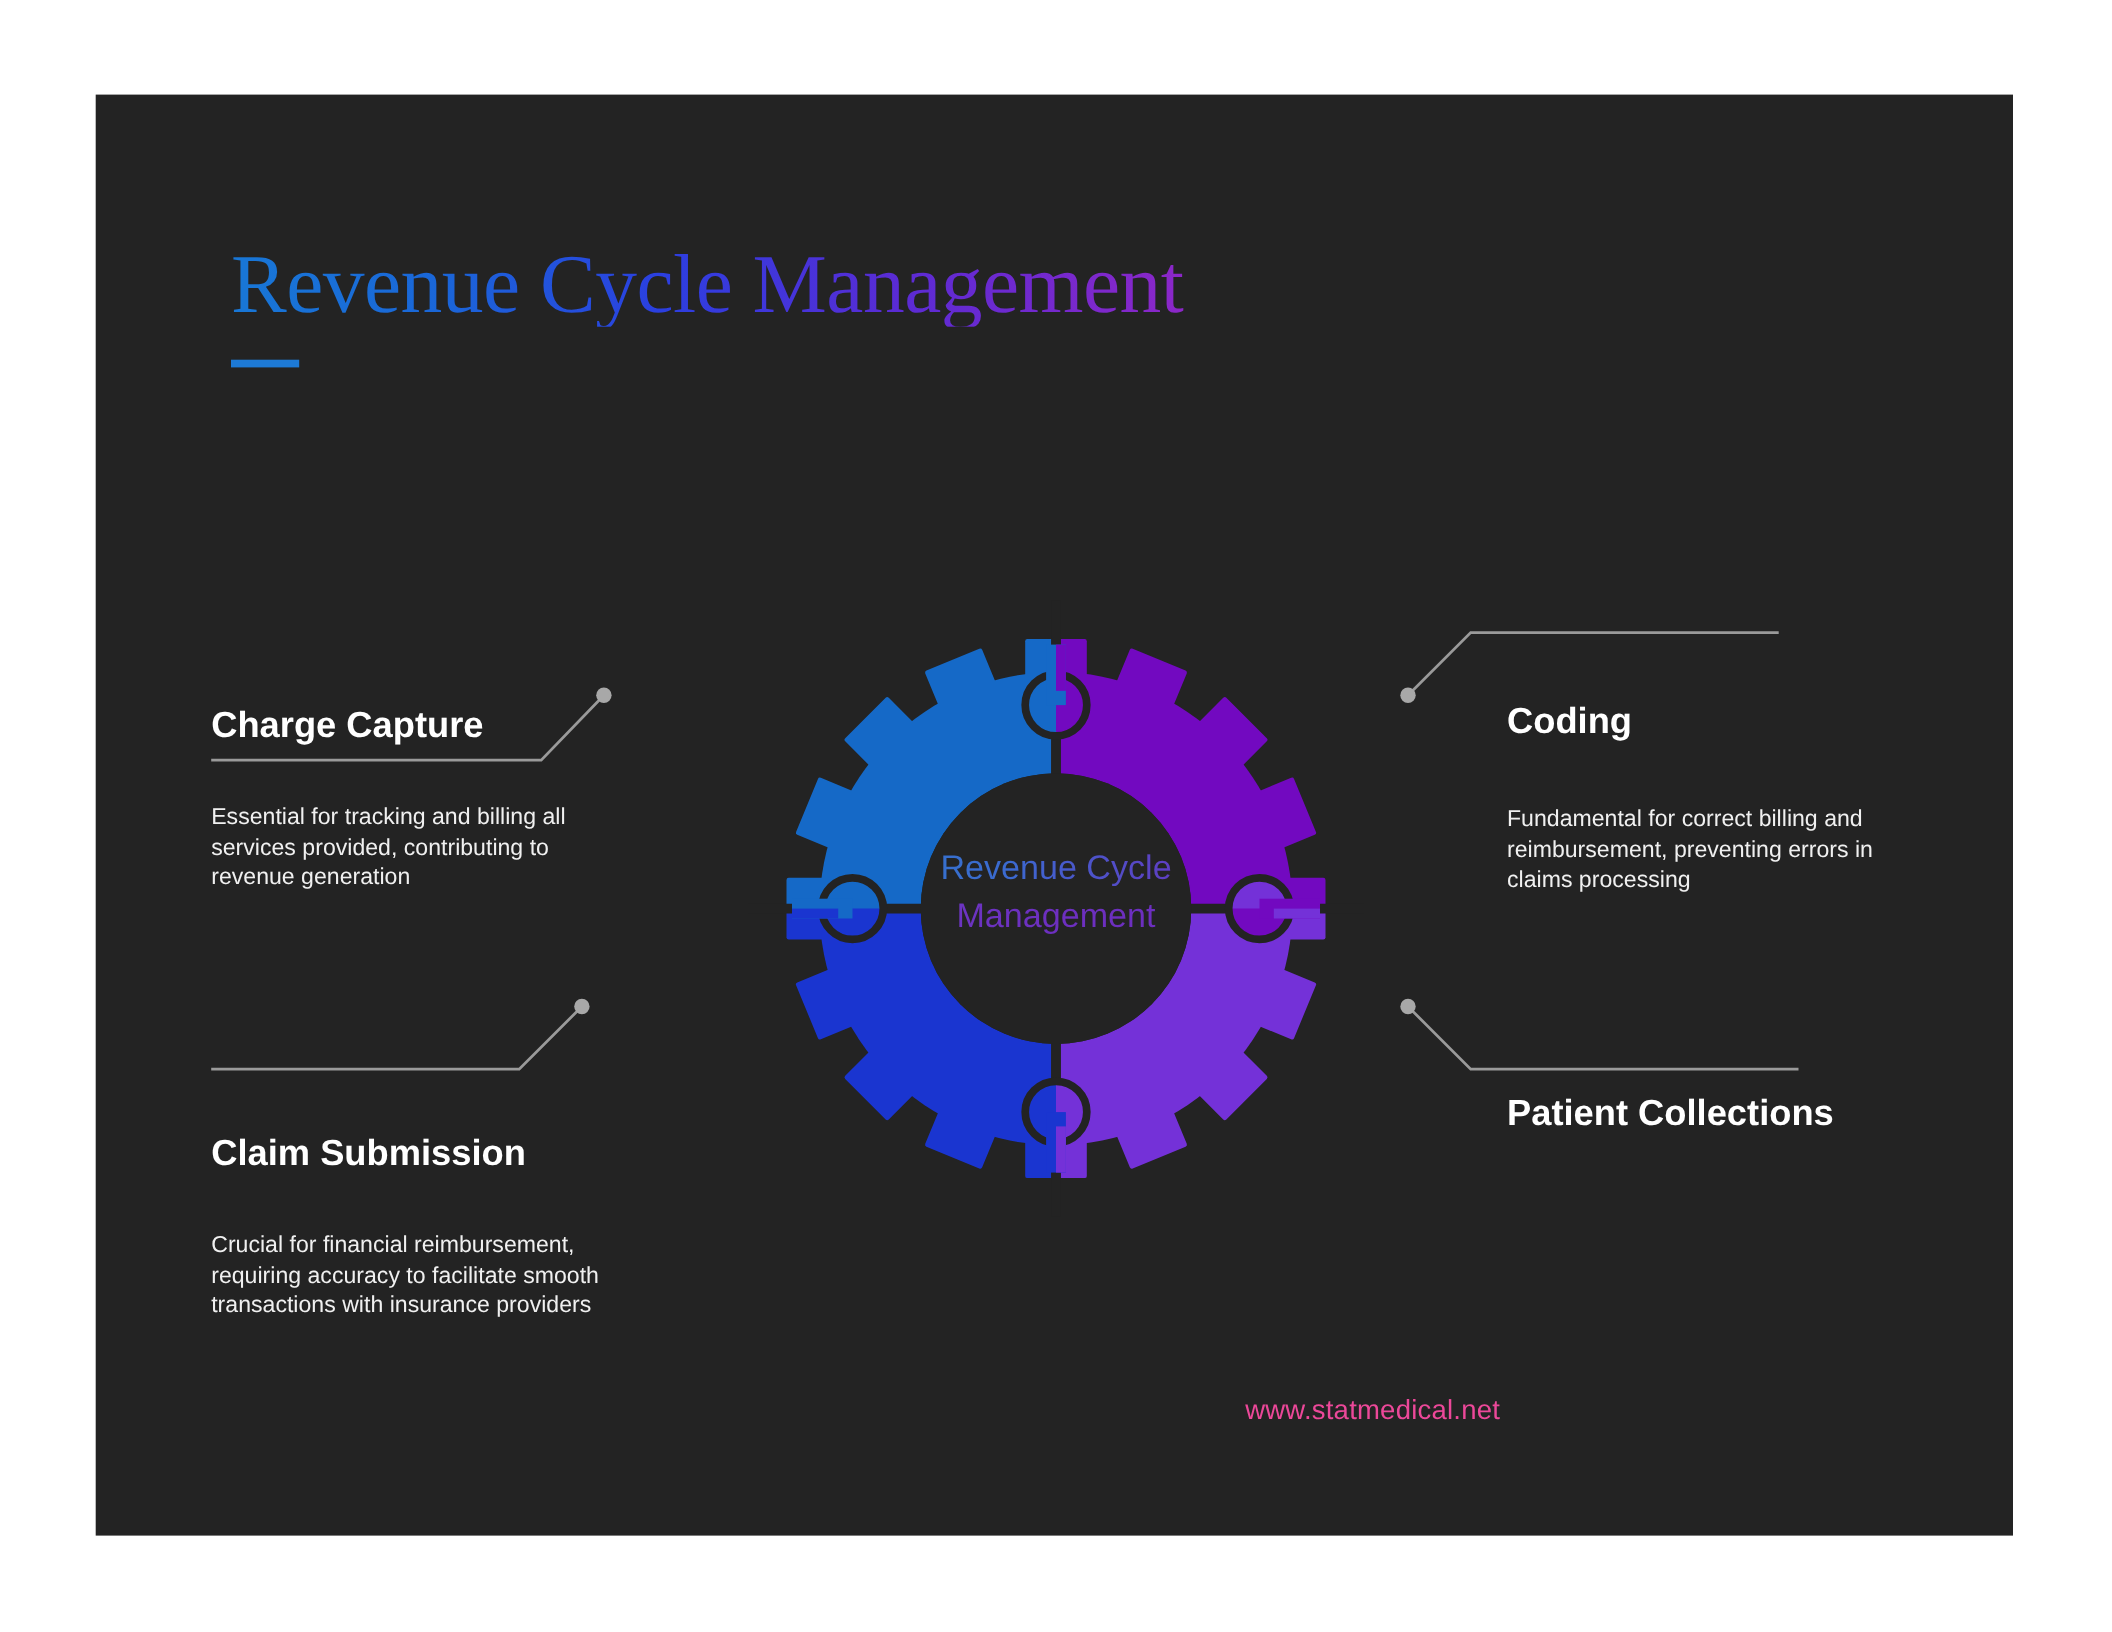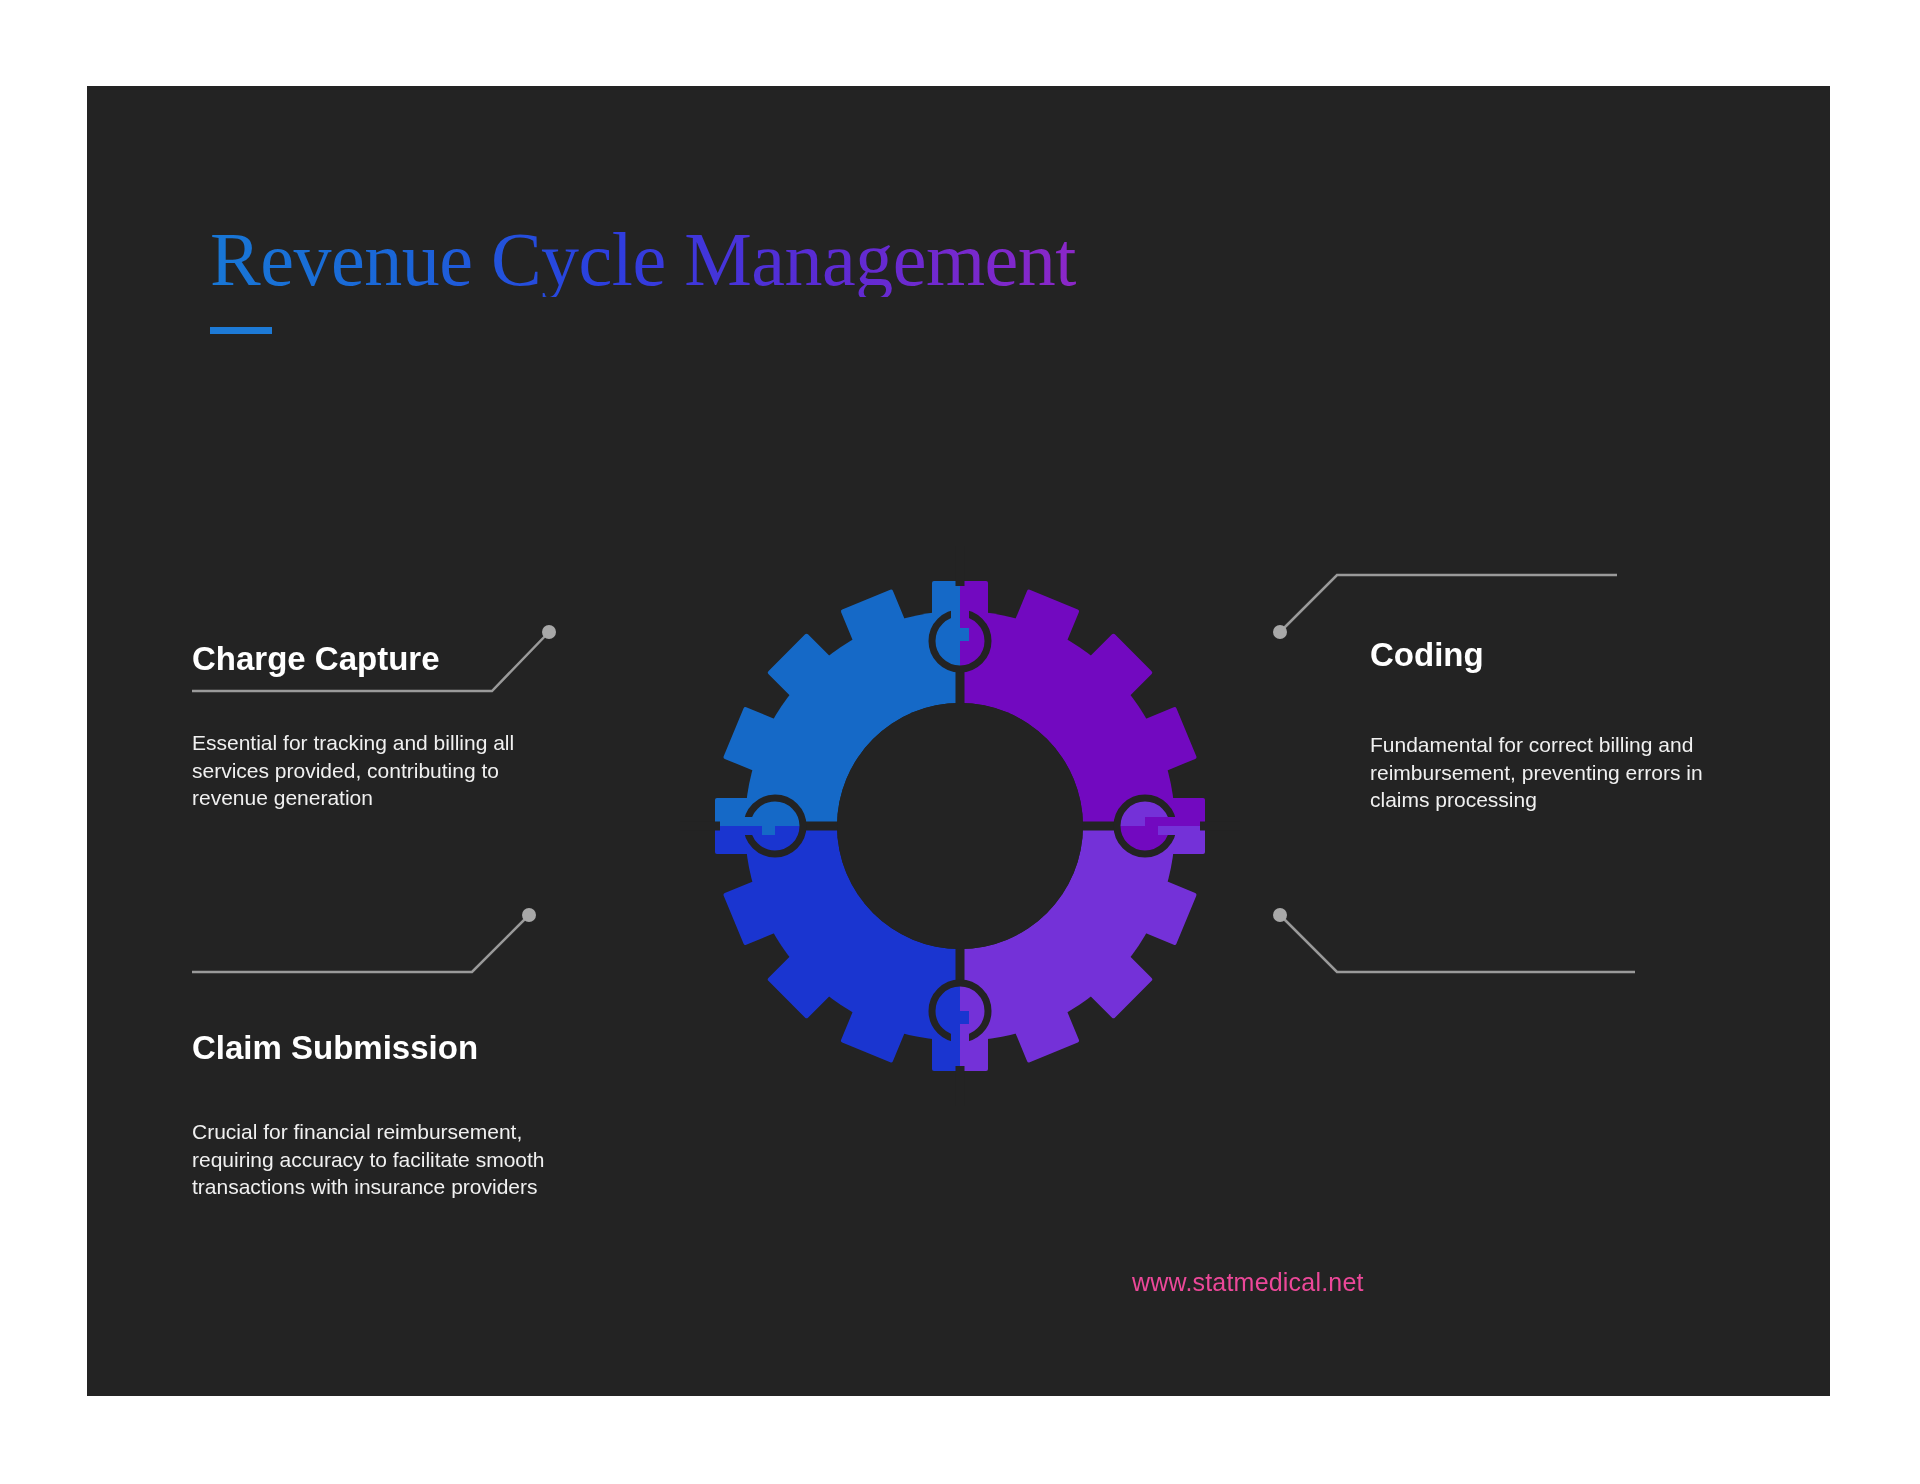--- a/index.html
+++ b/index.html
@@ -192,20 +192,21 @@
       <div class="block-heading">Coding</div>
       <div class="block-body">Fundamental for correct billing and reimbursement, preventing errors in claims processing</div>
     </div>
 
     <div class="block" id="block-claim-submission">
       <div class="block-heading">Claim Submission</div>
       <div class="block-body">Crucial for financial reimbursement, requiring accuracy to facilitate smooth transactions with insurance providers</div>
     </div>
 
     <div class="block" id="block-patient-collections">
+      <div class="block-heading">Patient Collections</div>
     </div>
 
     <div id="gear-wrap">
       <svg width="560" height="560" viewBox="0 0 560 560">
         <defs>
 
           <clipPath id="clipTL">
               <rect x="0" y="0" width="275" height="275"></rect>
             </clipPath>
           <clipPath id="clipTR">
@@ -282,18 +283,22 @@
           <circle cx="465" cy="280" r="28" fill="#7209c0"></circle>
           <path d="M 437 280 A 28 28 0 0 1 493 280 Z" fill="#7431d8"></path>
           <circle cx="465" cy="280" r="28" fill="none" stroke="#232323" stroke-width="7"></circle>
           <rect x="465" y="271" width="55" height="18" fill="#7209c0"></rect>
           <rect x="478" y="280" width="42" height="9" fill="#7431d8"></rect>
         </g>
 
         <circle cx="280" cy="280" r="123" fill="#232323"></circle>
       </svg>
 
+      <div id="gear-center-text">
+        <span class="line1">Revenue Cycle</span>
+        <span class="line2">Management</span>
+      </div>
     </div>
 
     <div id="footer-url">www.statmedical.net</div>
 
   </div>
 </div>
 
 </body></html>

